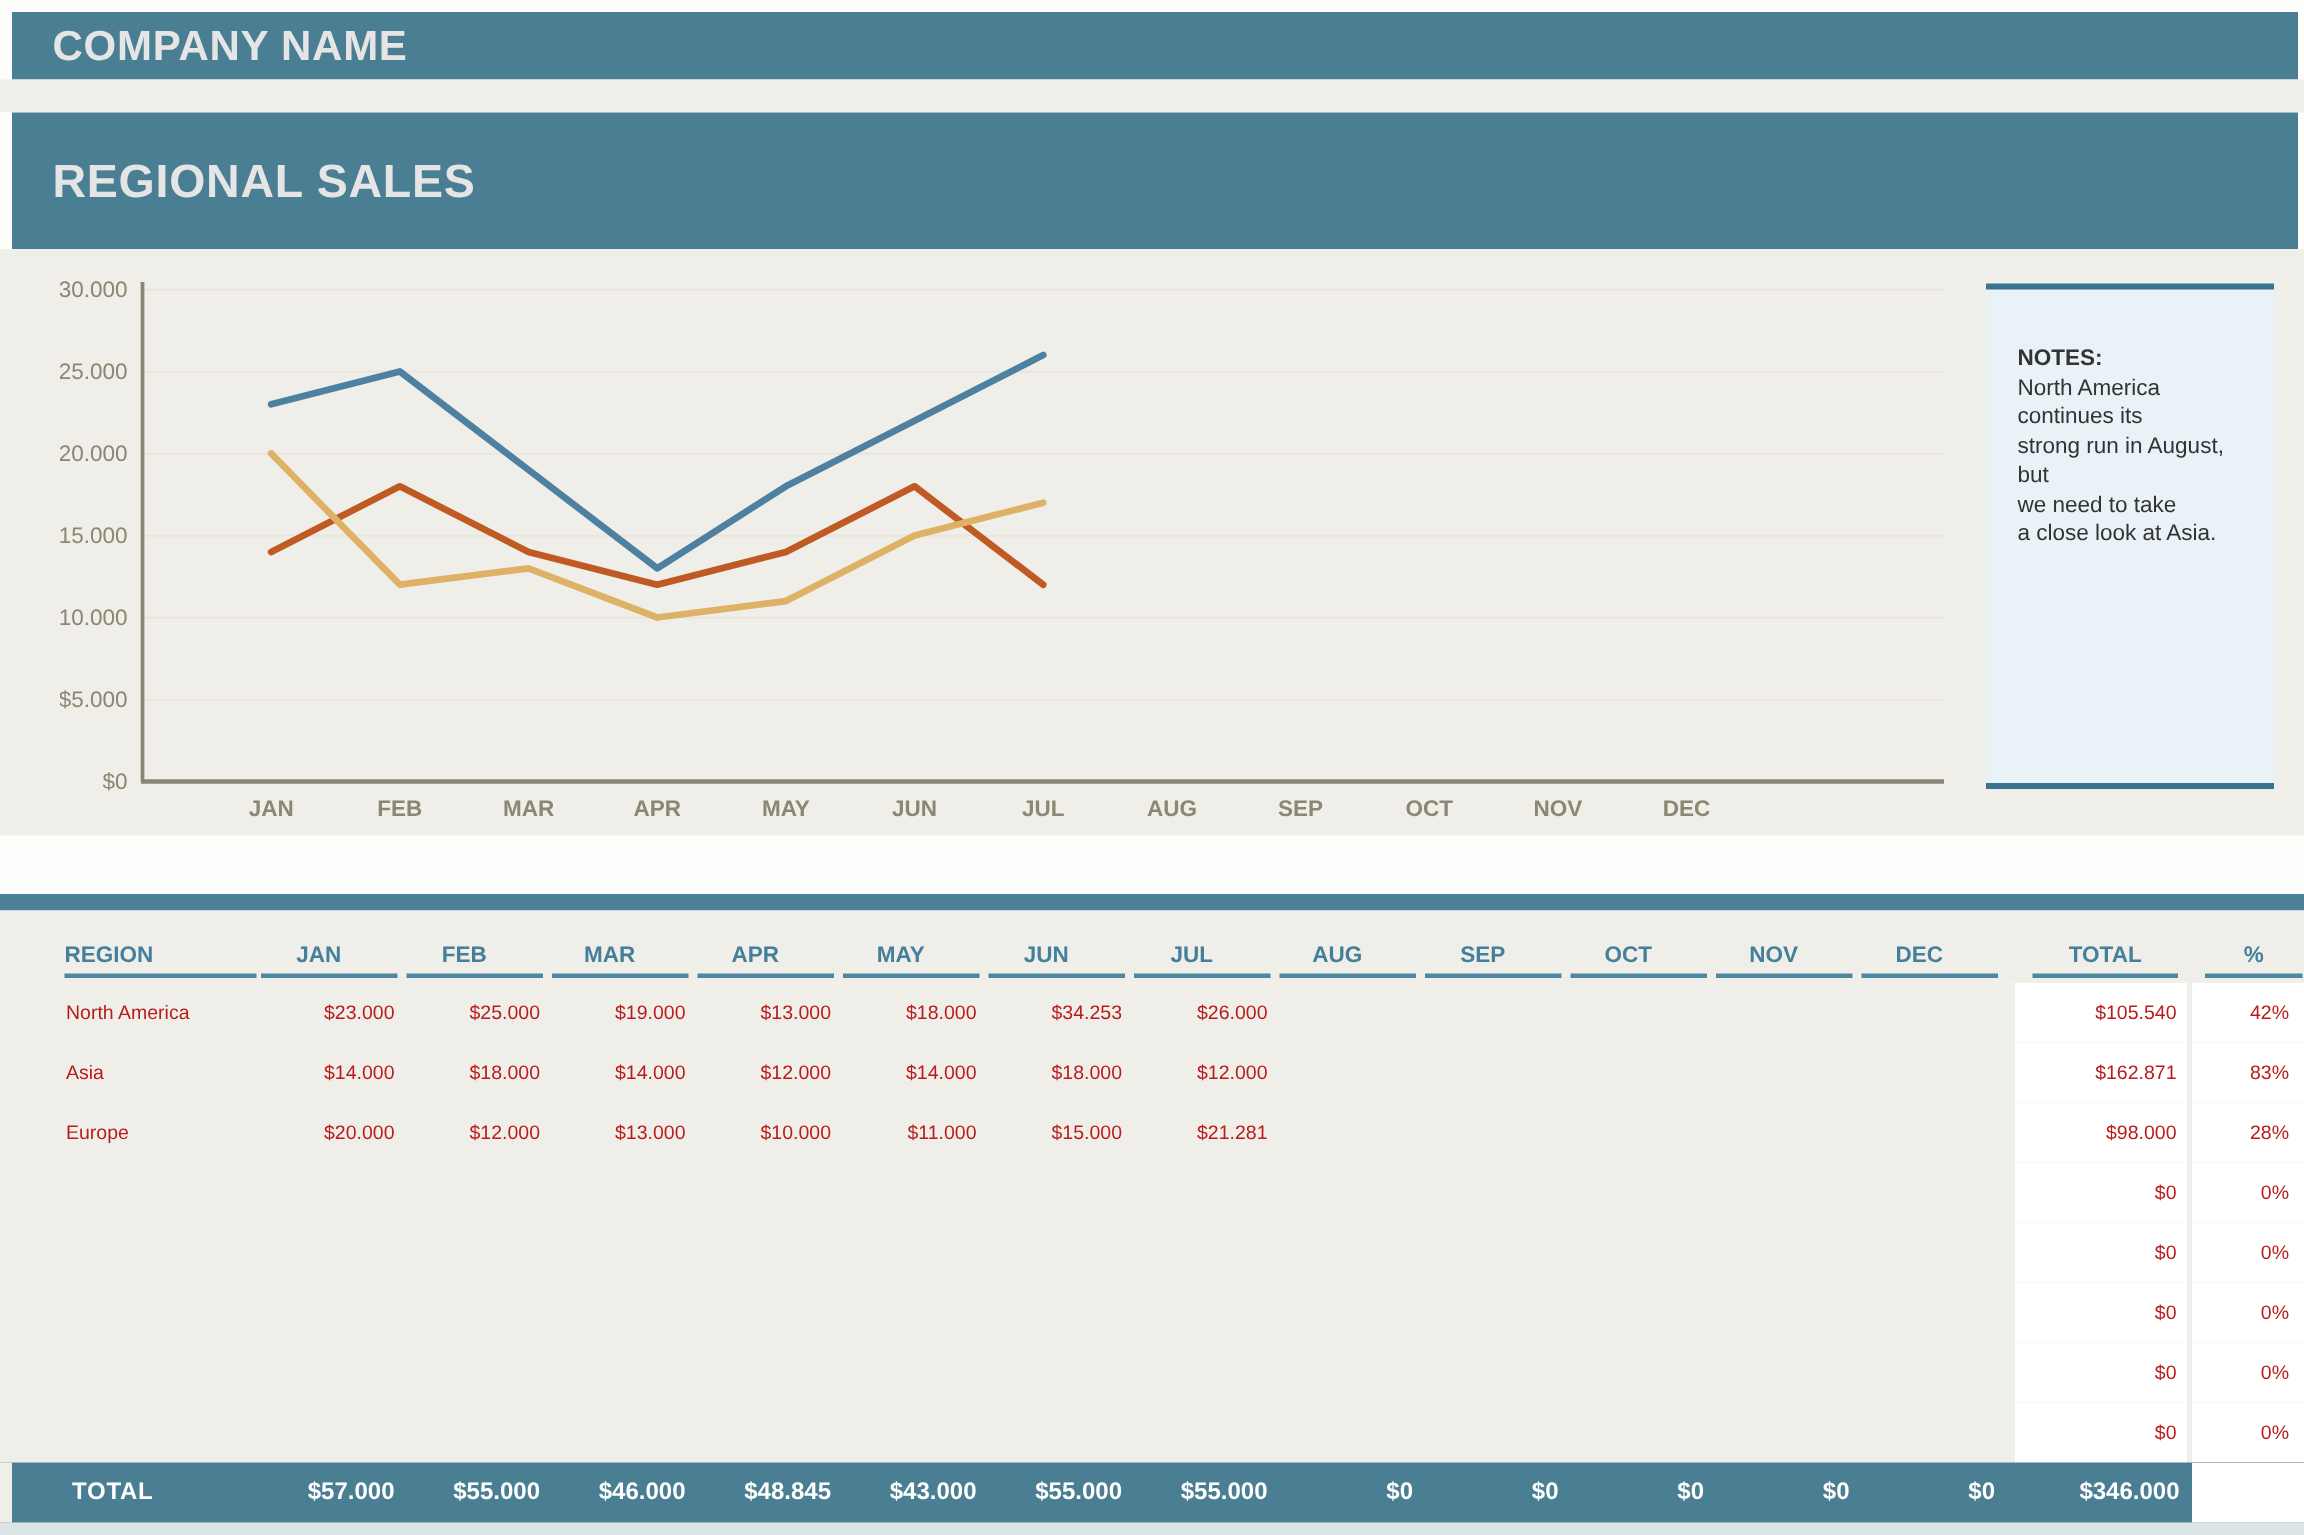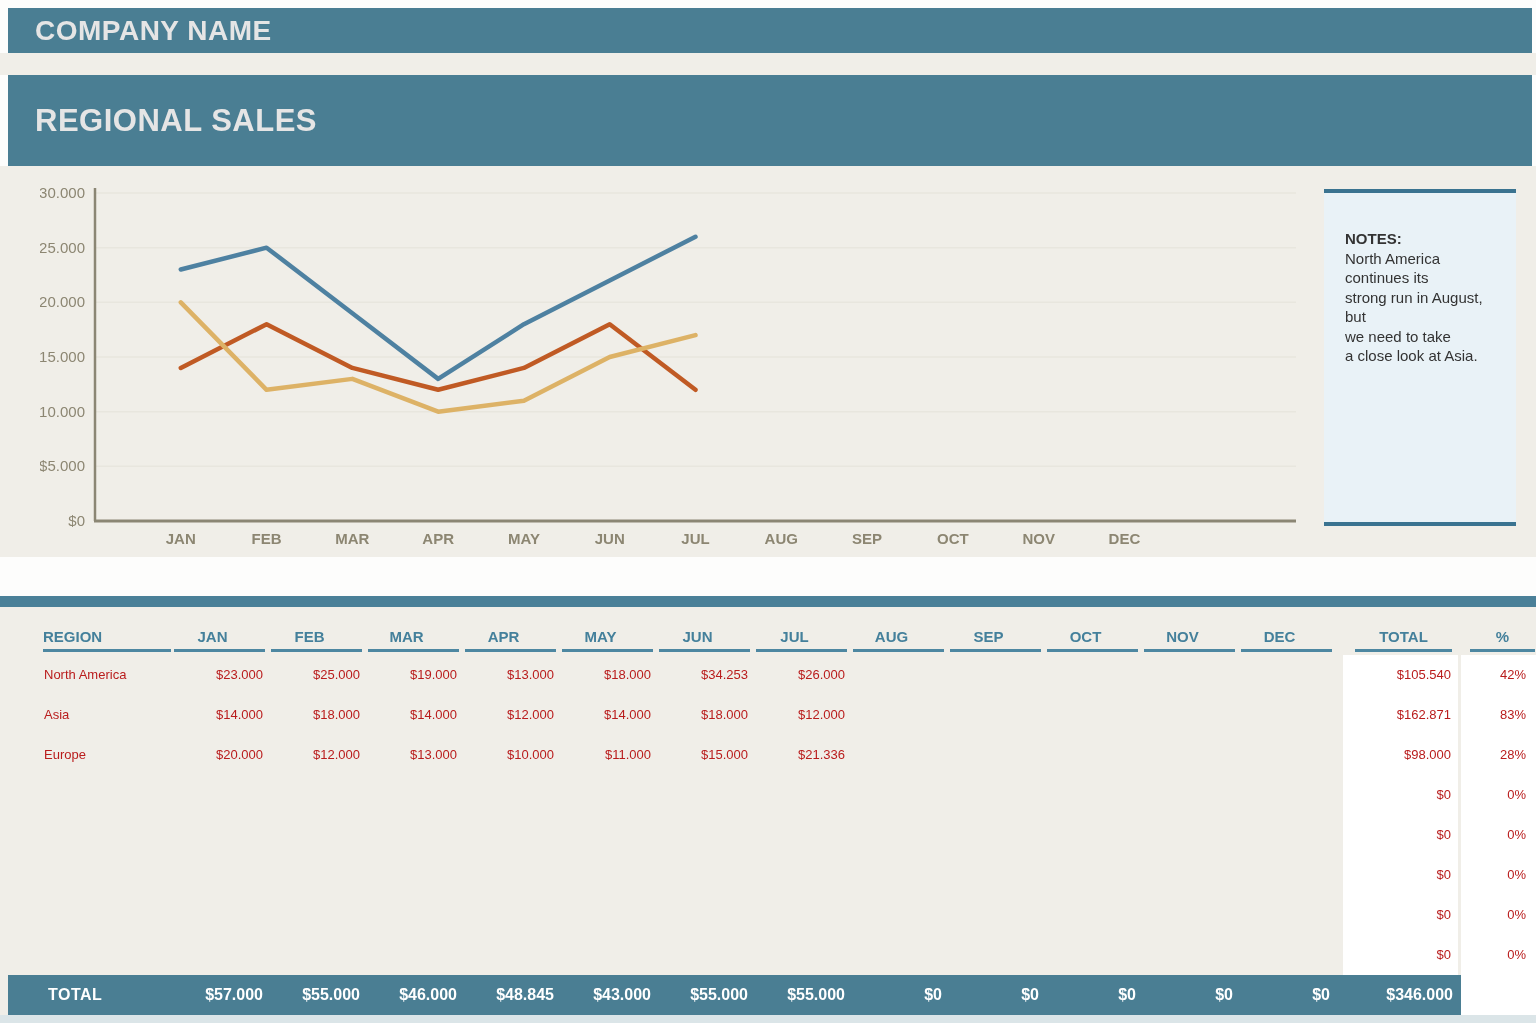--- a/index.html
+++ b/index.html
@@ -195,21 +195,21 @@
       <div class="td pct-cell">83%</div>
     </div>
     <div class="tr grid15">
       <div class="td region">Europe</div>
       <div class="td money">$20.000</div>
       <div class="td money">$12.000</div>
       <div class="td money">$13.000</div>
       <div class="td money">$10.000</div>
       <div class="td money">$11.000</div>
       <div class="td money">$15.000</div>
-      <div class="td money">$21.336</div>
+      <div class="td money">$21.281</div>
       <div class="td money"></div>
       <div class="td money"></div>
       <div class="td money"></div>
       <div class="td money"></div>
       <div class="td money"></div>
       <div class="td total-cell">$98.000</div>
       <div class="td pct-cell">28%</div>
     </div>
     <div class="tr grid15">
       <div class="td region"></div>

